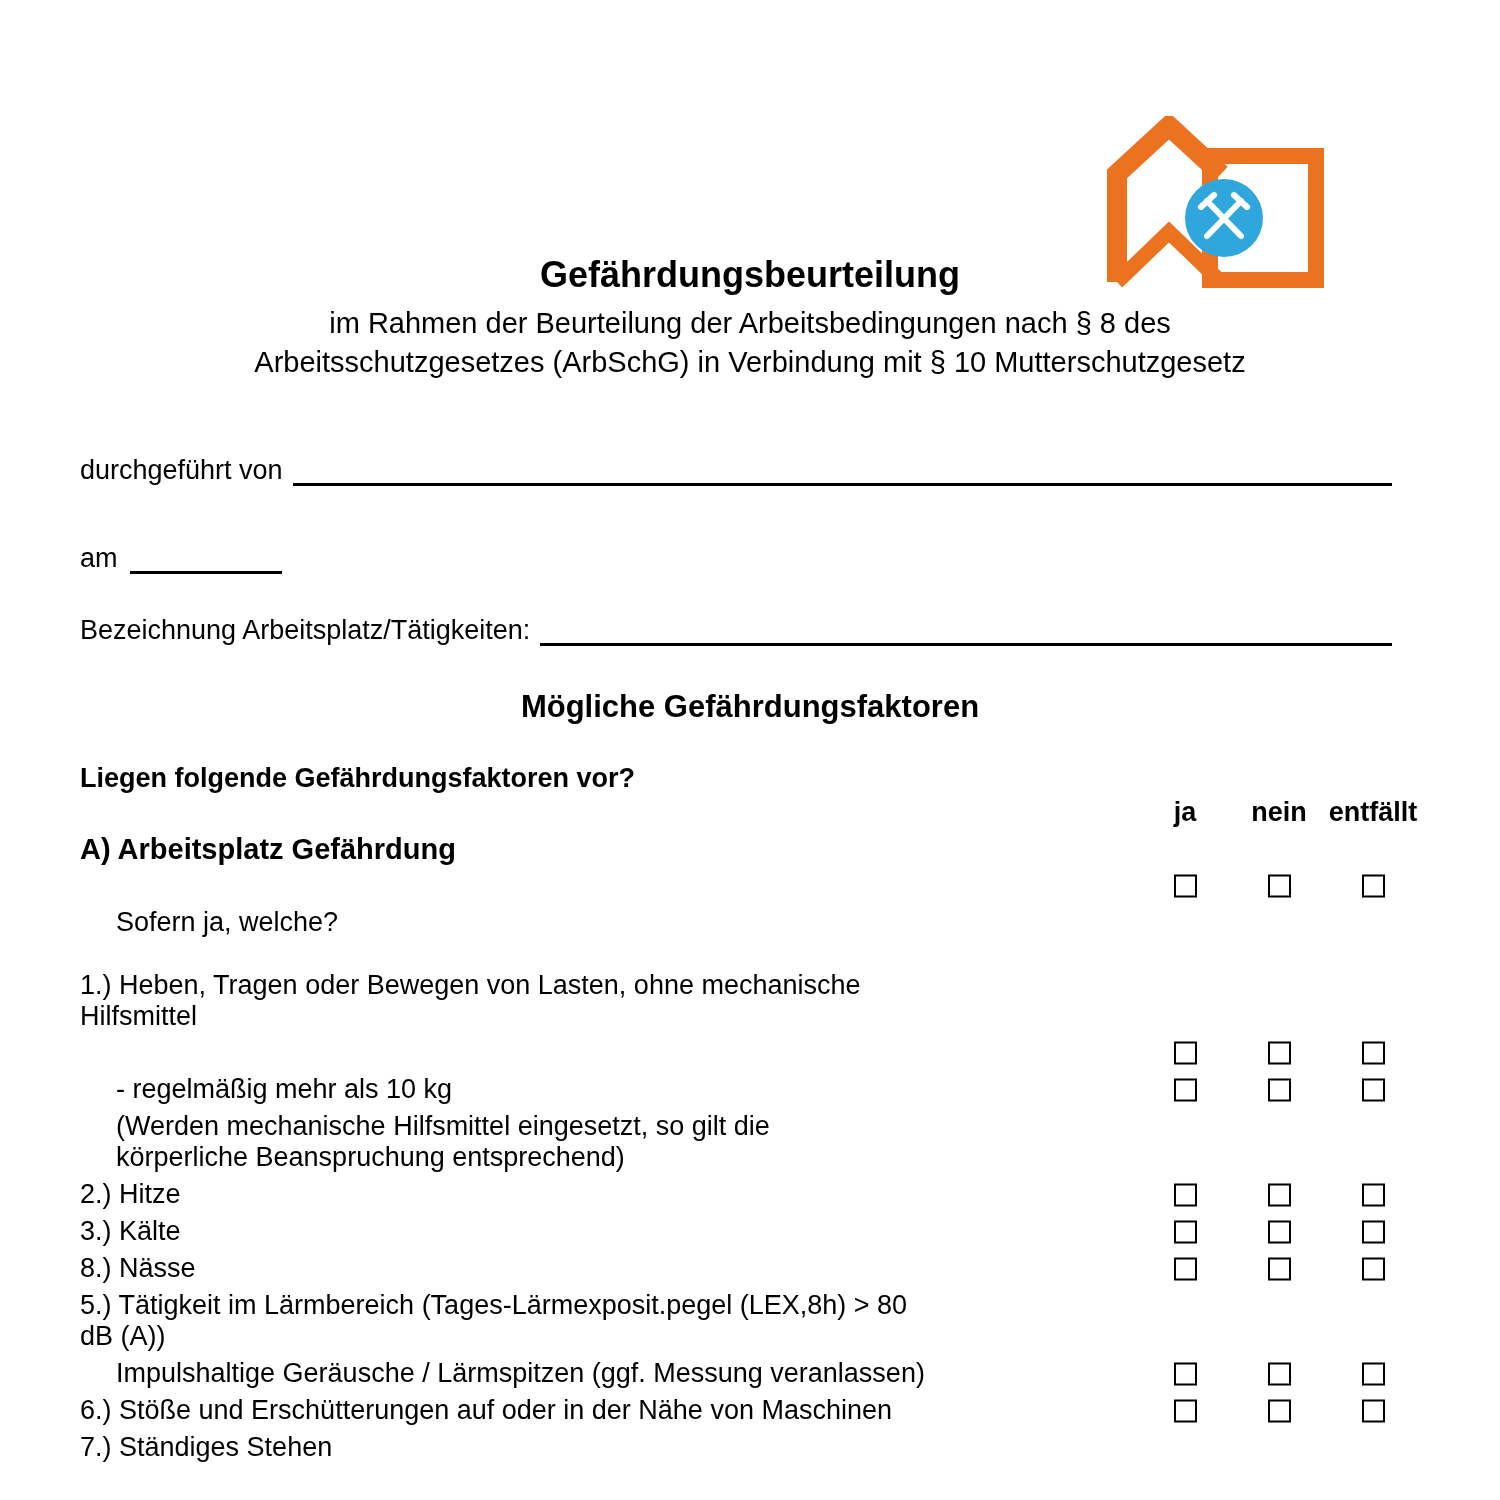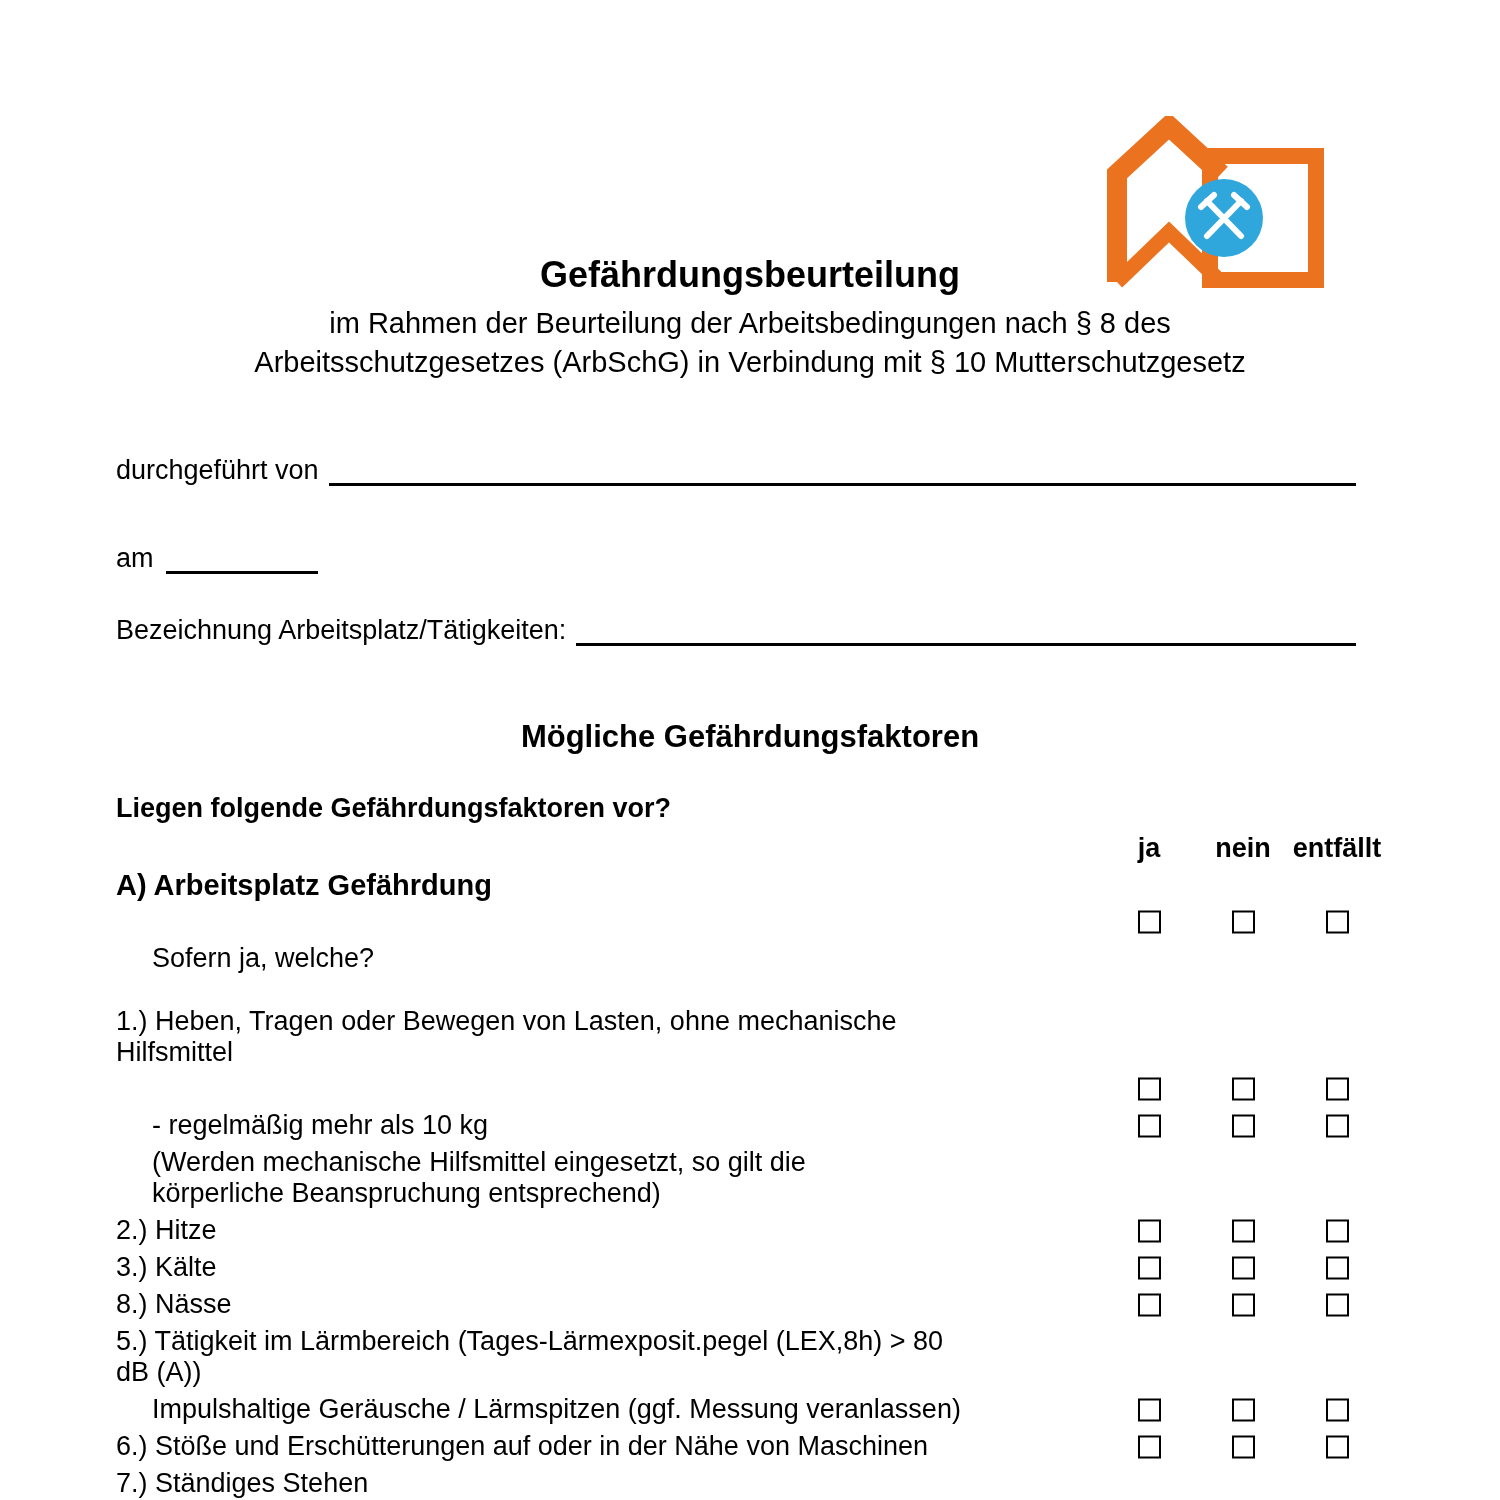--- a/index.html
+++ b/index.html
@@ -3,44 +3,44 @@
 <meta charset="utf-8">
 <style>
   * { margin:0; padding:0; box-sizing:border-box; }
   html,body { background:#ffffff; }
   body {
     width:1500px; height:1500px;
     font-family:"Liberation Sans", sans-serif;
     color:#000;
     overflow:hidden;
   }
-  .page { position:relative; width:1500px; height:1500px; padding:0 116px; overflow:hidden; }
+  .page { position:relative; width:1500px; height:1500px; padding:0 80px; overflow:hidden; }
 
   
   .logo { position:absolute; top:116px; left:1104px; width:224px; height:176px; }
 
   
   .doc-header { text-align:center; padding-top:254px; }
   .doc-title { font-size:36px; font-weight:bold; line-height:42px; margin-bottom:8px; }
   .doc-subtitle { font-size:29px; line-height:39px; }
 
   
   .field { display:flex; align-items:flex-end; font-size:27px; line-height:32px; }
   .field-performed { margin-top:72px;align-items:center; }
   .field-date { margin-top:56px; }
   .field-workplace { margin-top:40px;justify-content:flex-end; }
   .field-label { white-space:nowrap; }
   .fill-line { border-bottom:3px solid #000; height:32px; display:inline-block; }
   .fill-grow { flex:1; margin-left:10px; margin-right:28px; }
   .fill-date-line { width:152px; margin-left:12px; }
 
   
-  .section-heading { text-align:center; font-size:31px; font-weight:bold; margin-top:72px; line-height:38px; }
+  .section-heading { text-align:center; font-size:31px; font-weight:bold; margin-top:42px; line-height:38px; }
   .question { font-size:27px; font-weight:bold; margin-top:36px; line-height:32px; }
-  .col-headers { display:flex; justify-content:flex-end; font-size:27px; font-weight:bold; line-height:32px; margin-top:8px; }
+  .col-headers { display:flex; justify-content:flex-end; font-size:27px; font-weight:bold; line-height:32px; margin-top:2px; }
   .col-cell { width:94px; text-align:center; white-space:nowrap; }
 
   .rows { margin-top:0; }
   .row { position:relative; margin-top:6px; min-height:30px; }
   .row-text { display:block; font-size:27px; line-height:31px; max-width:860px; }
   .row-text.bold { font-weight:bold; font-size:29px; }
   .row-text.indent-1 { margin-left:36px; }
   .row-text.narrow { max-width:790px; }
   .row.space-before { margin-top:32px; }
   .checkbox-group { position:absolute; right:0; top:50%; transform:translateY(-50%); display:flex; }

